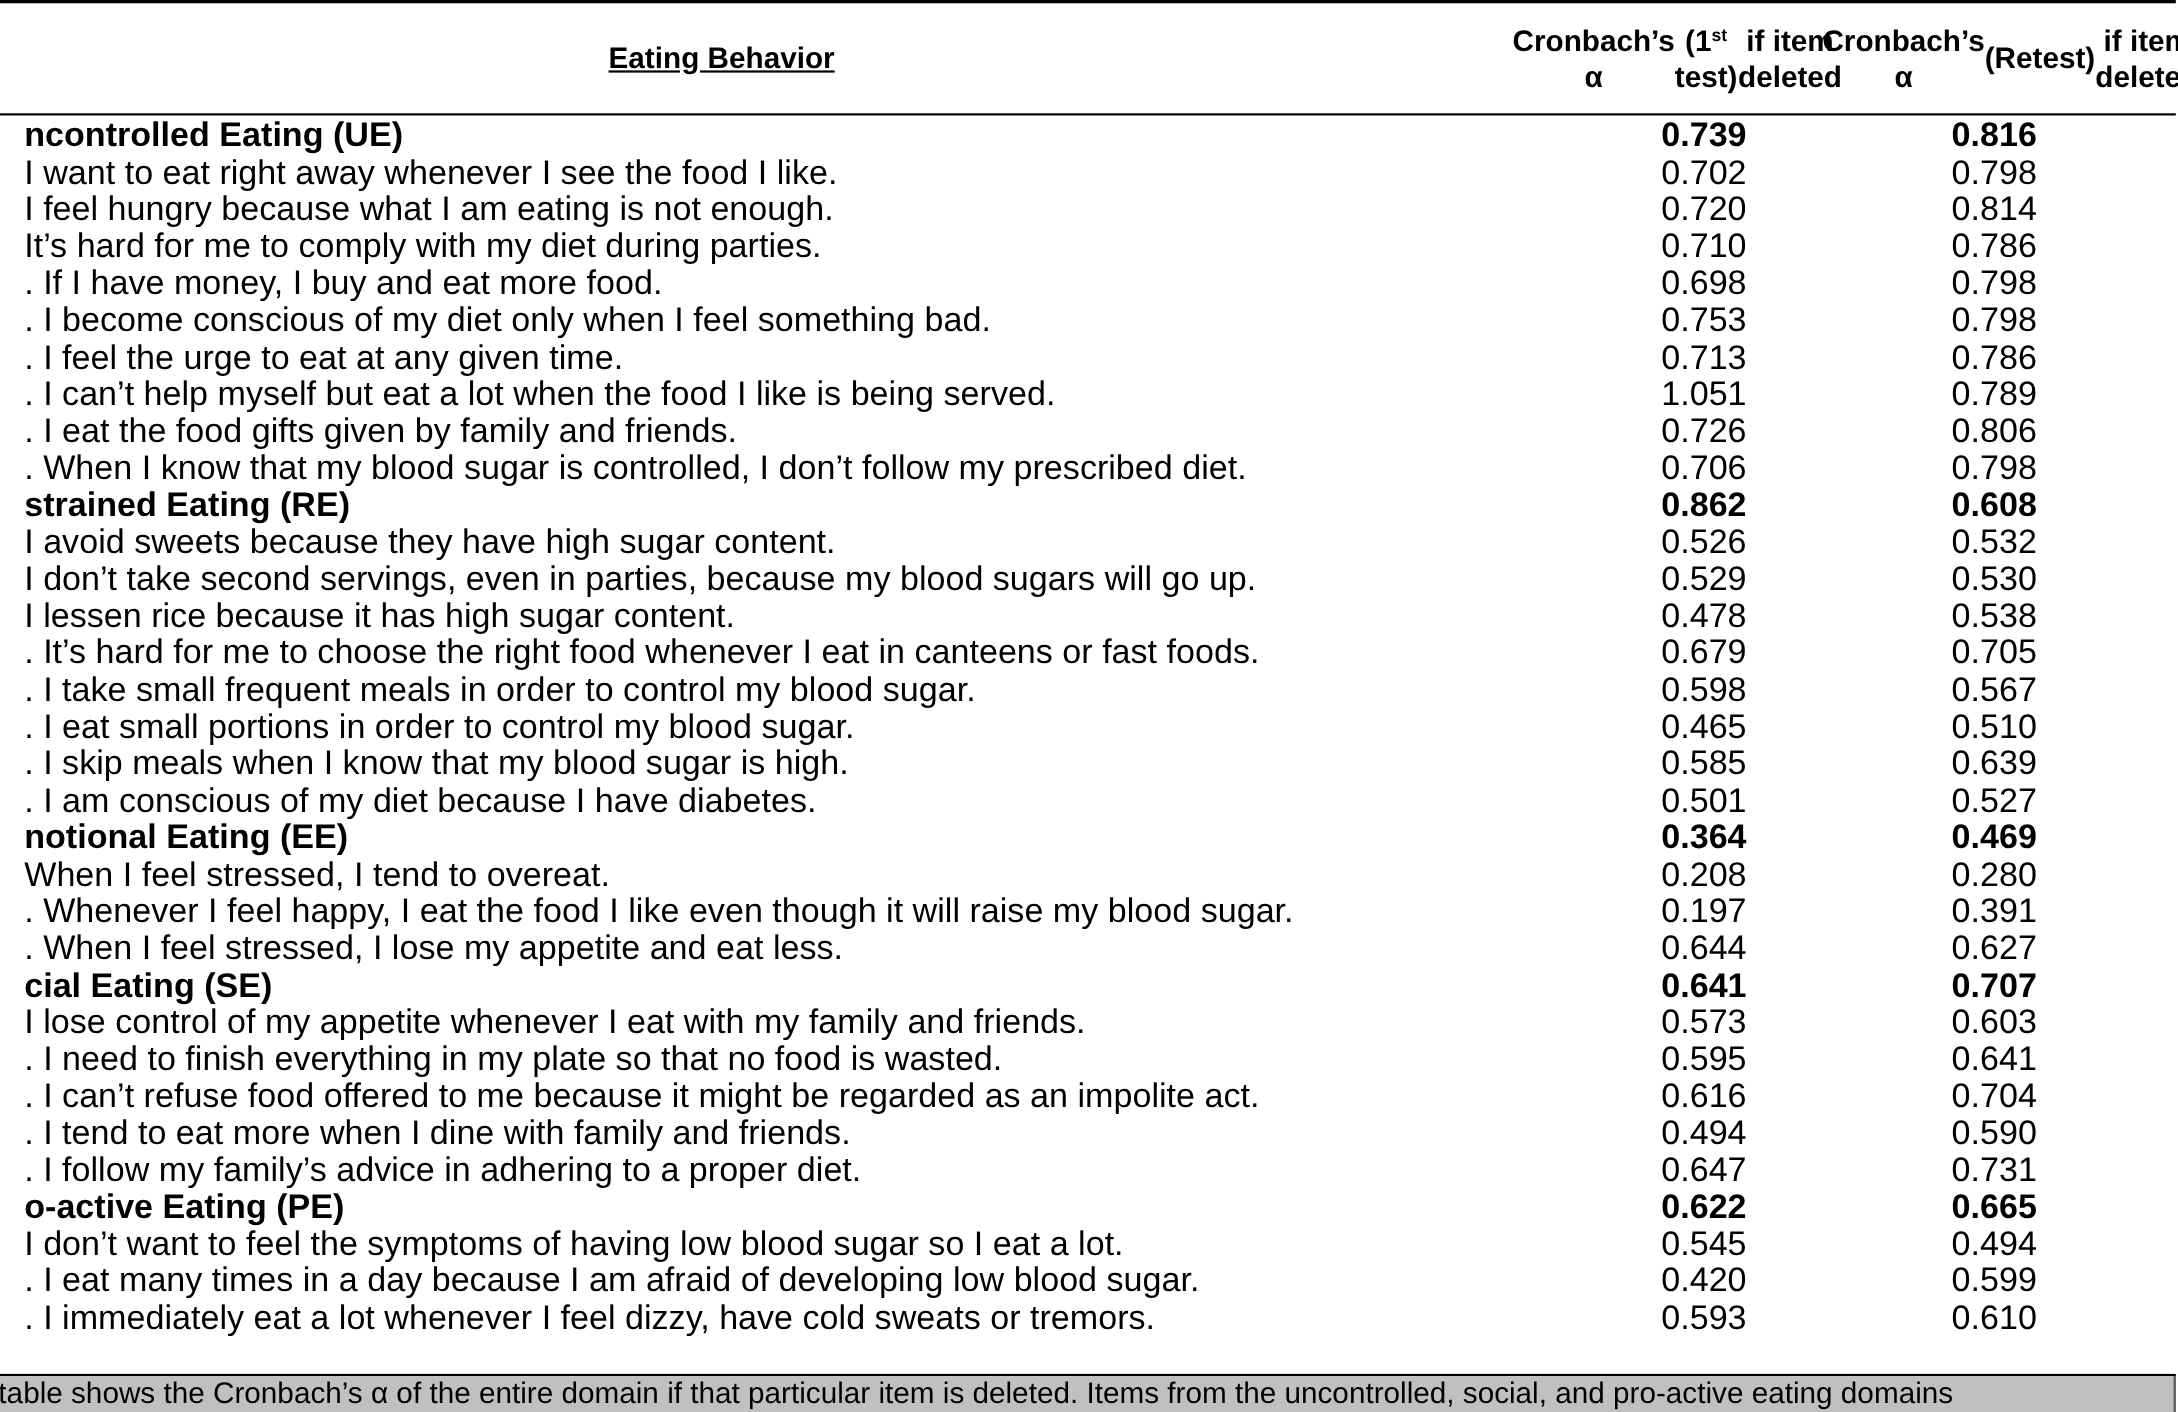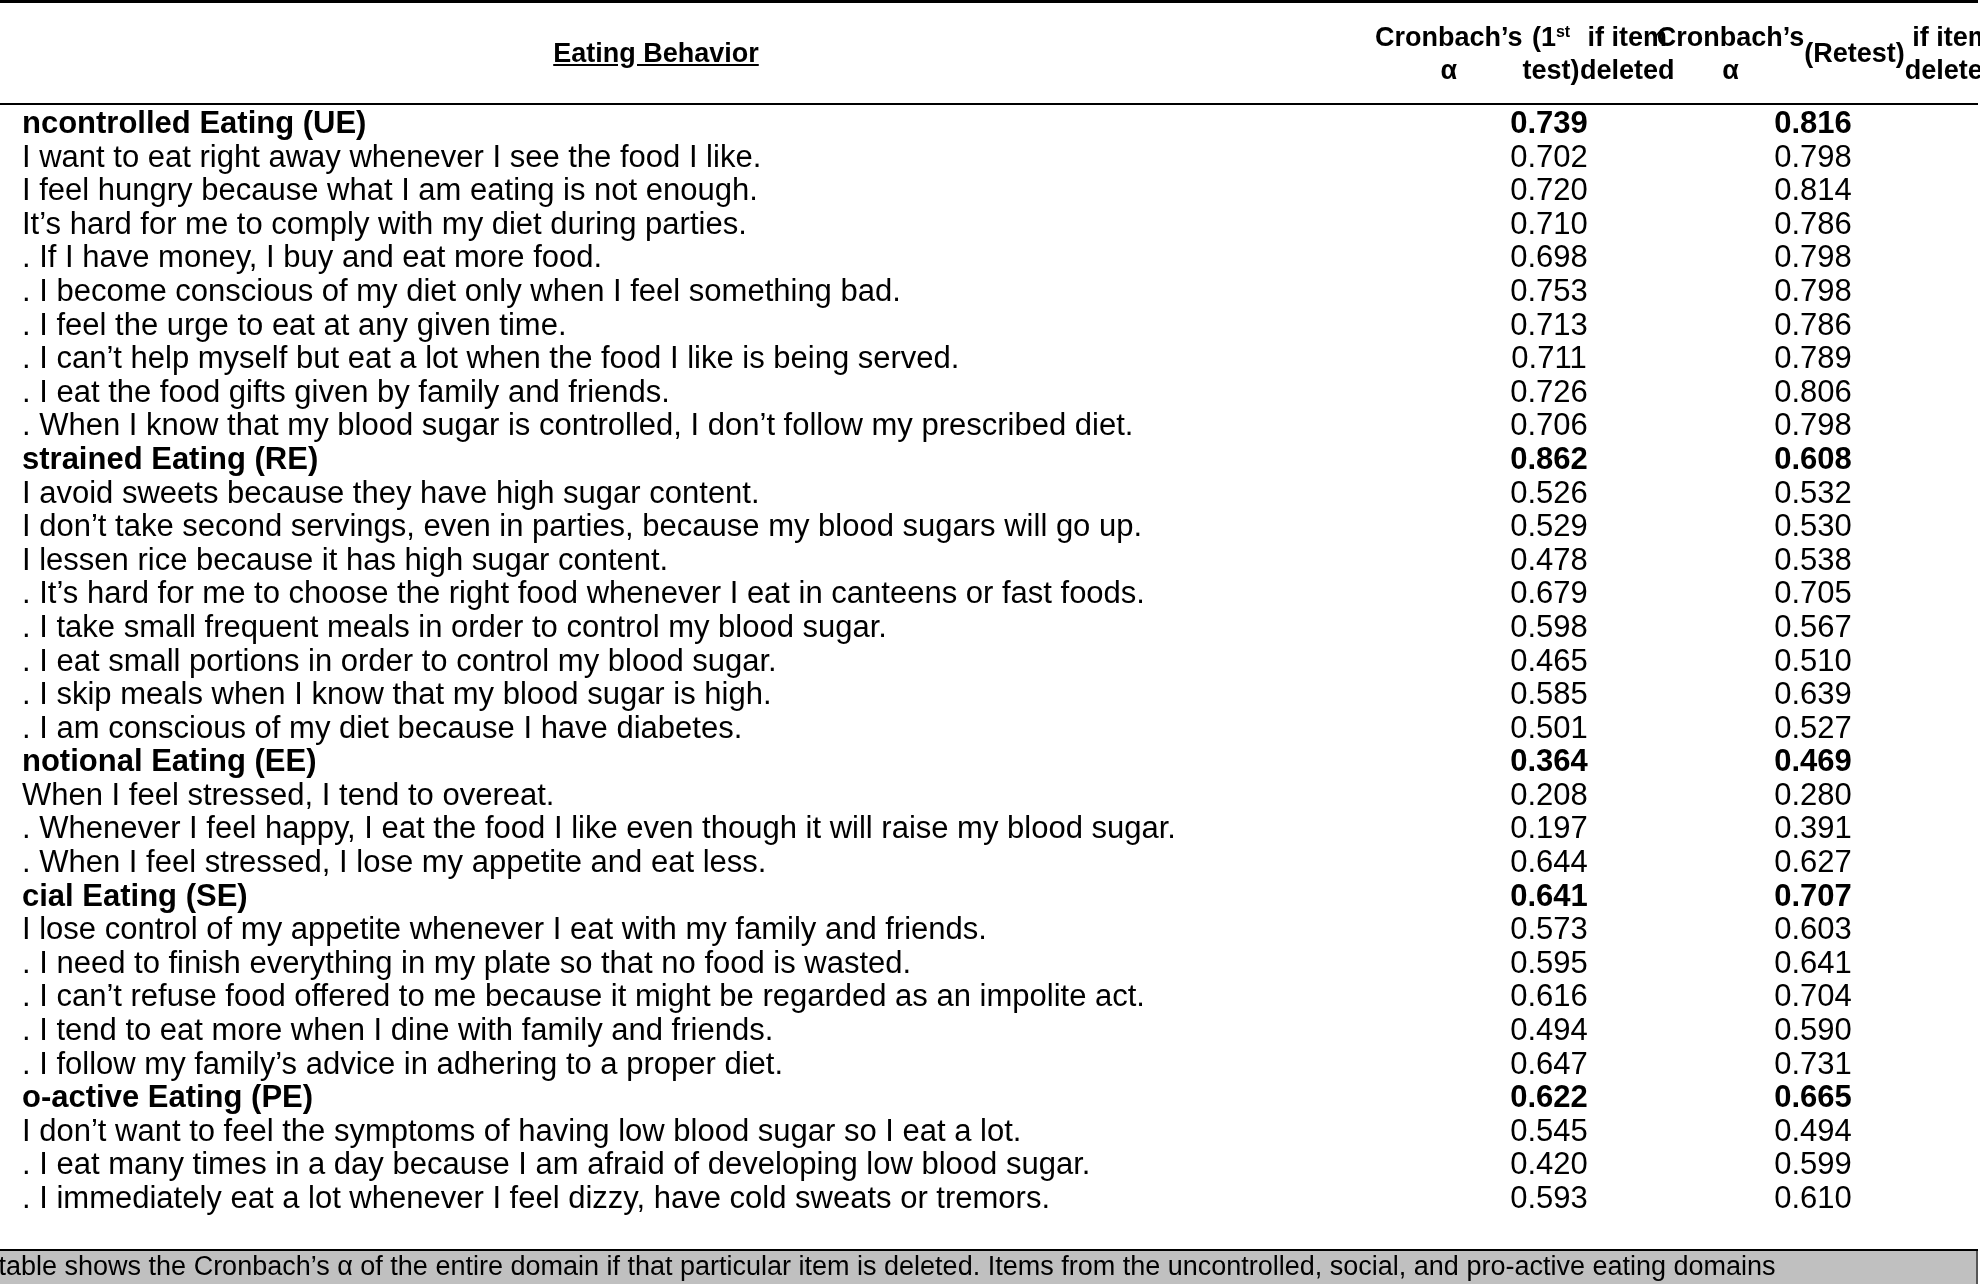--- a/index.html
+++ b/index.html
@@ -161,21 +161,21 @@
       <span class="v1">0.753</span>
       <span class="v2">0.798</span>
     </div>
     <div class="row">
       <span class="label">.  I feel the urge to eat at any given time.</span>
       <span class="v1">0.713</span>
       <span class="v2">0.786</span>
     </div>
     <div class="row">
       <span class="label">. I can’t help myself but eat a lot when the food I like is being served.</span>
-      <span class="v1">0.711</span>
+      <span class="v1">1.051</span>
       <span class="v2">0.789</span>
     </div>
     <div class="row">
       <span class="label">.  I eat the food gifts given by family and friends.</span>
       <span class="v1">0.726</span>
       <span class="v2">0.806</span>
     </div>
     <div class="row">
       <span class="label">.  When I know that my blood sugar is controlled, I don’t follow my prescribed diet.</span>
       <span class="v1">0.706</span>

